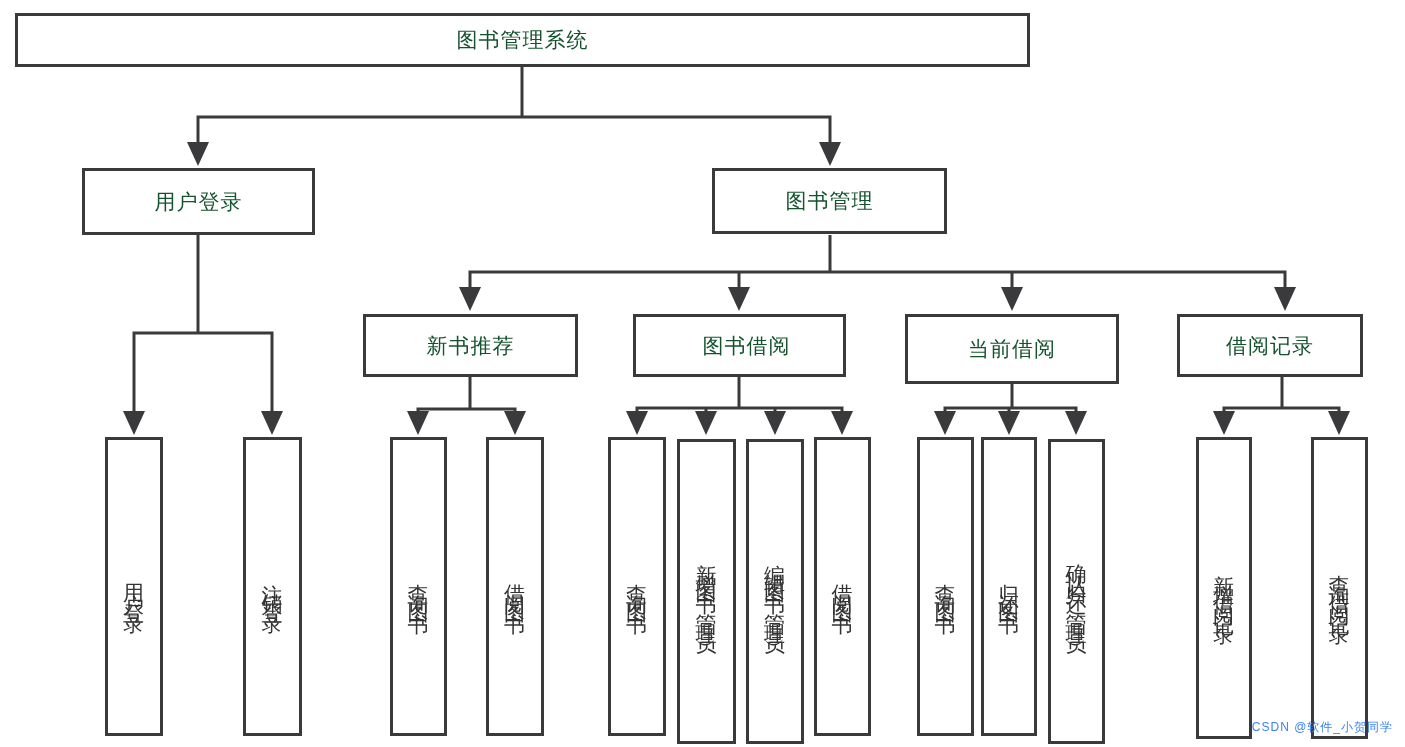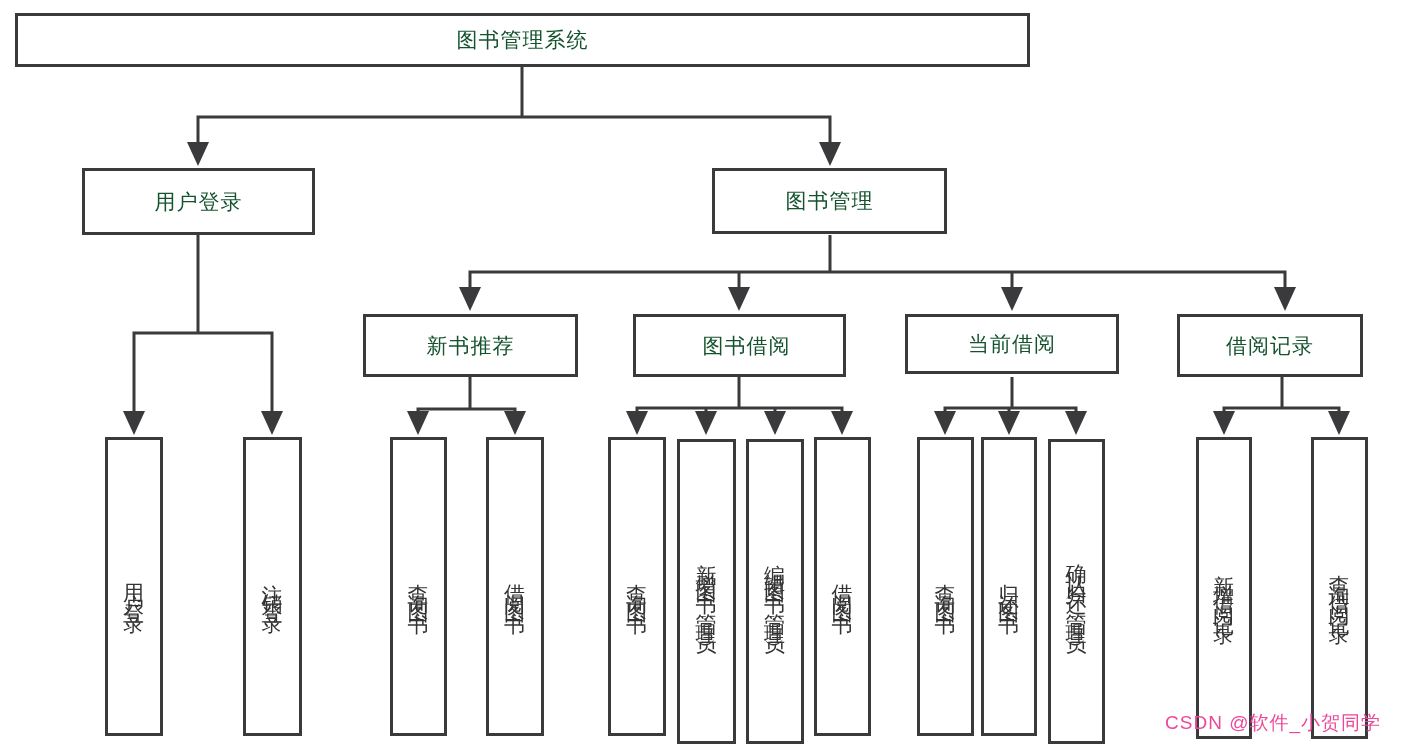--- a/index.html
+++ b/index.html
@@ -40,24 +40,24 @@
     writing-mode: vertical-rl;
     text-orientation: mixed;
     font-size: 21px;
     letter-spacing: 10px;
     line-height: 1;
     color: #333333;
     white-space: nowrap;
   }
   .watermark {
     position: absolute;
-    right: 24px;
+    right: 12px;
     bottom: 11px;
-    font-size: 19px;
-    color: #ec4899;
+    font-size: 12px;
+    color: #3b82f6;
     letter-spacing: 1px;
     z-index: 3;
     white-space: nowrap;
   }
 </style>
 </head>
 <body>
 
 <div class="stage">
 
@@ -114,21 +114,21 @@
   <div class="node" style="left:712px; top:168px; width:235px; height:66px;">
     <span class="hlabel">图书管理</span>
   </div>
 
   <div class="node" style="left:363px; top:314px; width:215px; height:63px;">
     <span class="hlabel">新书推荐</span>
   </div>
   <div class="node" style="left:633px; top:314px; width:213px; height:63px;padding-left:14px;">
     <span class="hlabel">图书借阅</span>
   </div>
-  <div class="node" style="left:905px; top:314px; width:214px; height:60px;">
+  <div class="node" style="left:905px; top:314px; width:214px; height:70px;">
     <span class="hlabel">当前借阅</span>
   </div>
   <div class="node" style="left:1177px; top:314px; width:186px; height:63px;">
     <span class="hlabel">借阅记录</span>
   </div>
 
   <div class="node" style="left:105px; top:437px; width:58px; height:299px;">
     <span class="vlabel">用户登录</span>
   </div>
   <div class="node" style="left:243px; top:437px; width:59px; height:299px;">

